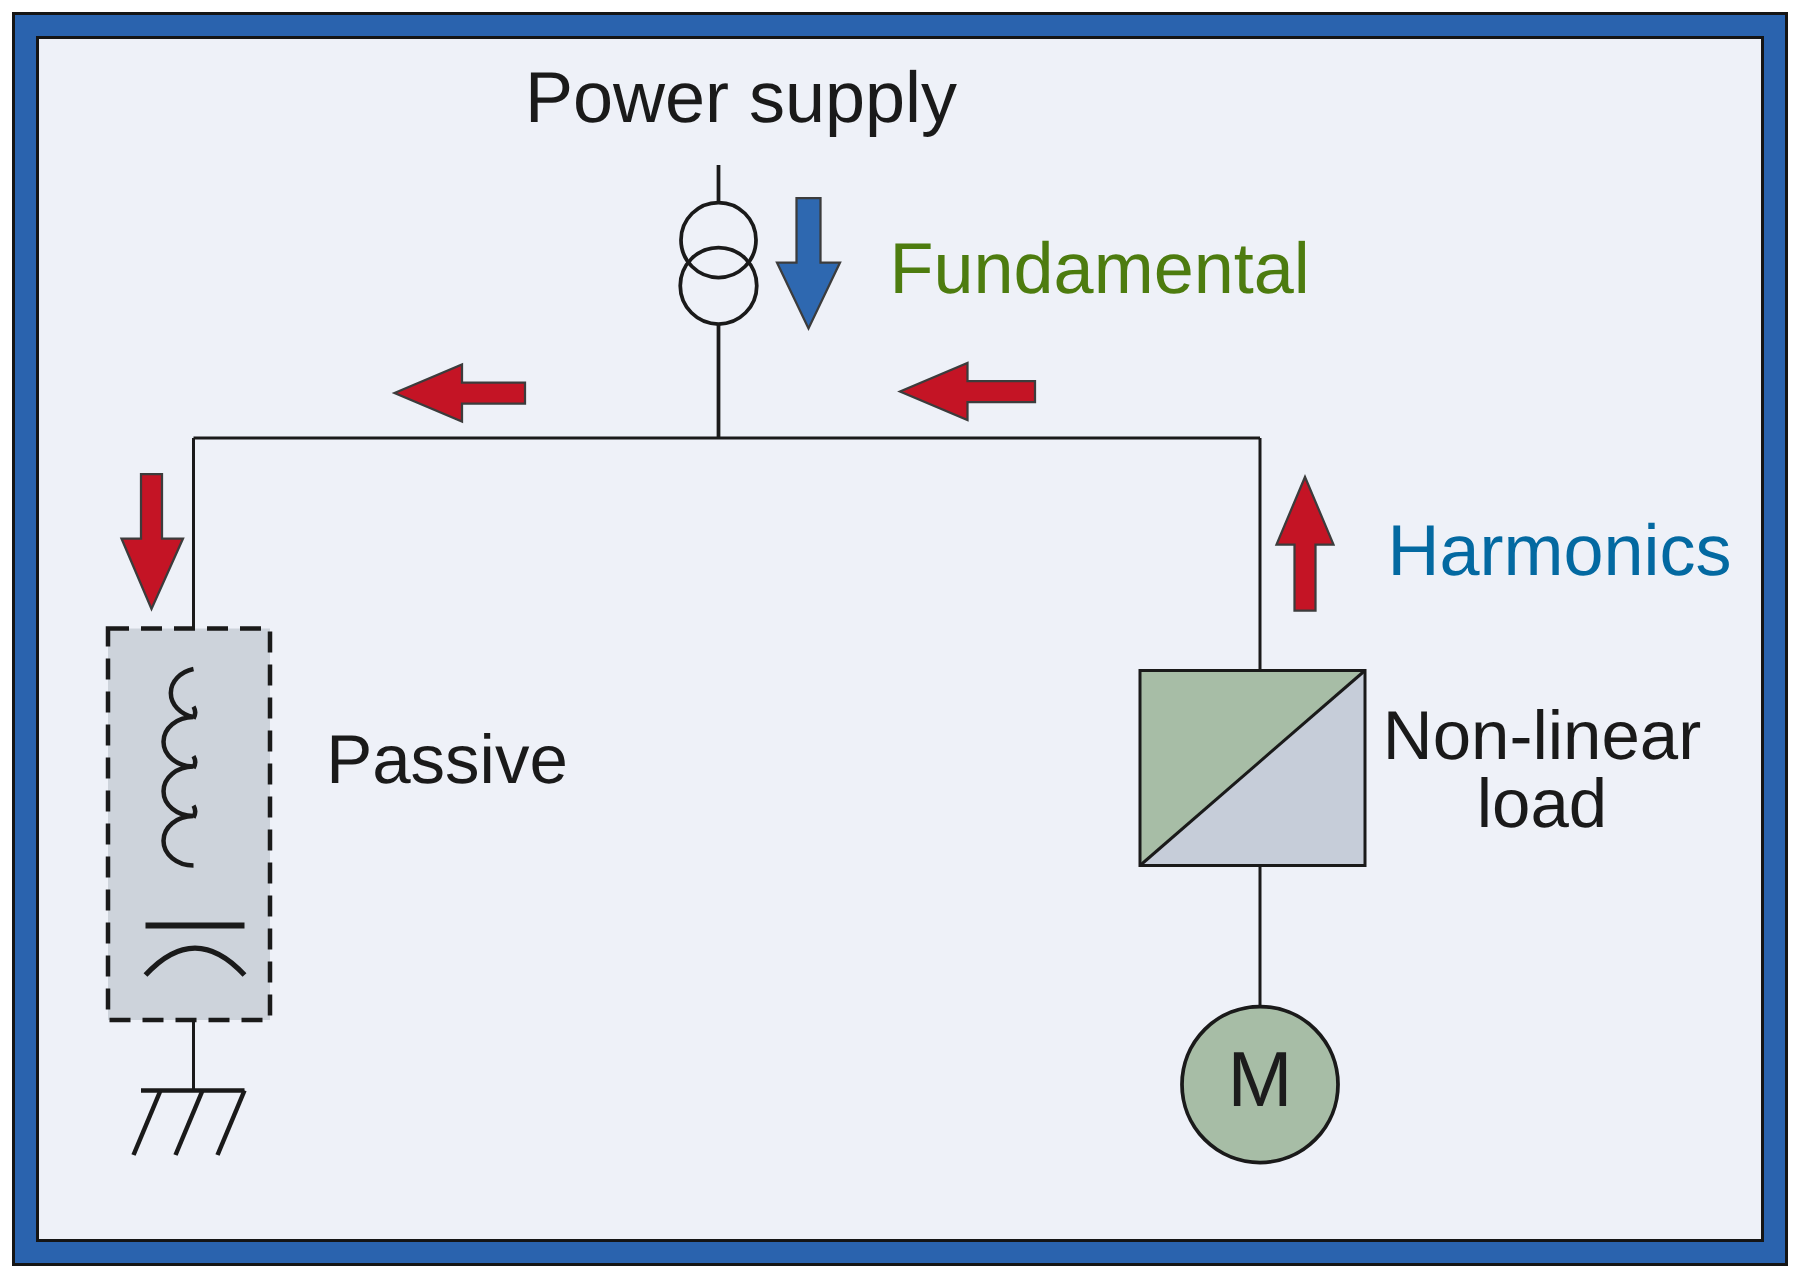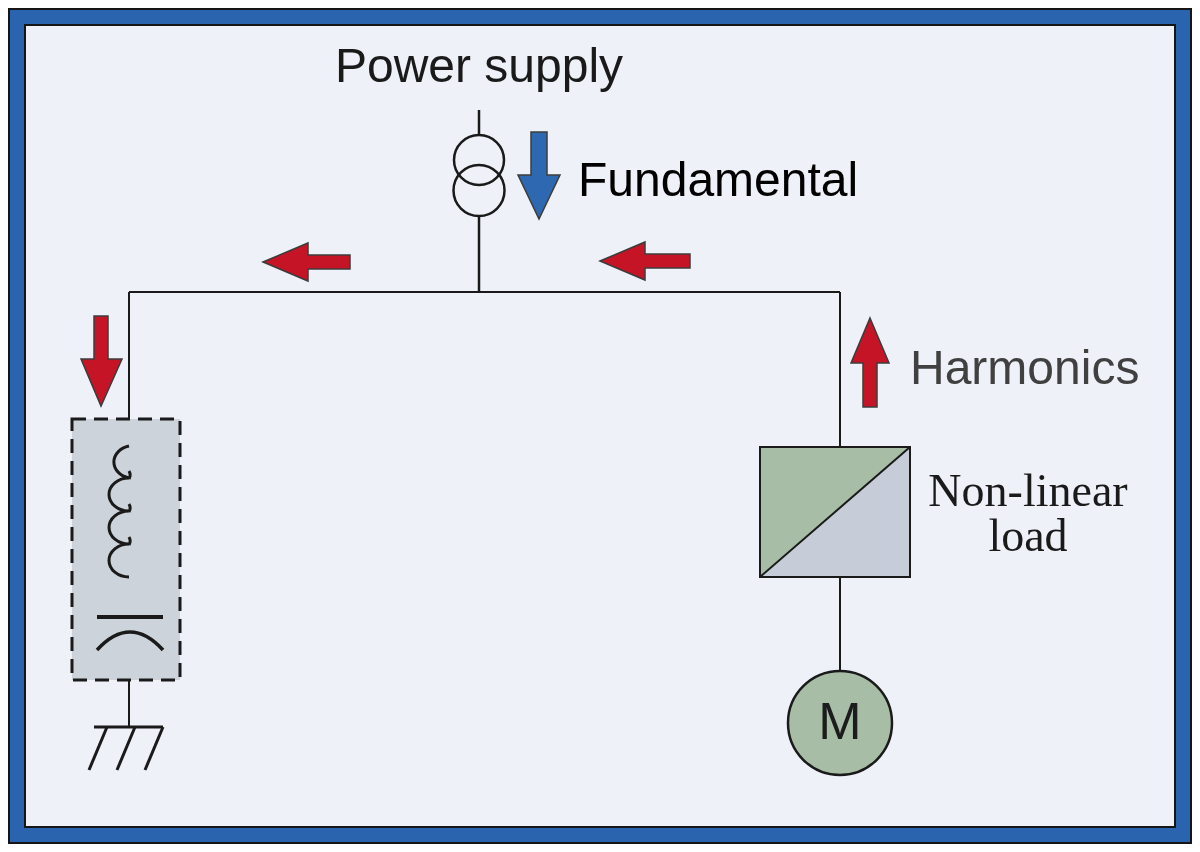--- a/index.html
+++ b/index.html
@@ -11,24 +11,24 @@
     position:absolute;left:8px;top:8px;width:1184px;height:836px;
     background:#2a63ae;border:2px solid #151515;box-sizing:border-box;
   }
   .inner{
     position:absolute;left:24px;top:24px;width:1152px;height:804px;
     background:#eef1f8;border:2px solid #151515;box-sizing:border-box;
   }
   svg.overlay{position:absolute;left:0;top:0;width:1200px;height:852px;}
   .lbl{position:absolute;color:#1a1a1a;white-space:nowrap;line-height:1;}
   .lbl.center{transform:translateX(-50%);text-align:center;}
-  .fs48{font-size:48px;}
+  .fs48{font-size:48px;margin-left:15px;}
   .fs46{font-size:46px;line-height:45px;}
-  .blue-text{color:#000000;}
-  .red-text{color:#404040;}
+  .blue-text{color:#4d7c0f;}
+  .red-text{color:#0369a1;}
   .motor-m{
     position:absolute;left:840px;top:723px;transform:translate(-50%,-54%);
     font-size:52px;color:#1c1c1c;
   }
 </style>
 </head>
 <body>
 
 <div id="stage">
 
@@ -97,22 +97,23 @@
     <circle cx="840" cy="723" r="52" stroke="#1a1a1a" stroke-width="2.5" fill="#a7bda6"></circle>
   </svg>
 
   <div class="lbl center fs48" style="left:479px;top:42px;">Power supply</div>
 
   <div class="lbl fs48 blue-text" style="left:578px;top:156px;">Fundamental</div>
 
   <div class="lbl fs48 red-text" style="left:910px;top:344px;">Harmonics</div>
 
   <div class="lbl center fs46" style="left:298px;top:484px;">
+    <span style="display:block">Passive</span>
   </div>
 
-  <div class="lbl center fs46" style="left:1028px;top:468px;font-family:Liberation Serif, serif;">
+  <div class="lbl center fs46" style="left:1028px;top:468px;">
     <span style="display:block">Non-linear</span>
     <span style="display:block">load</span>
   </div>
 
   <div class="motor-m">M</div>
 
 </div>
 
 </body></html>

